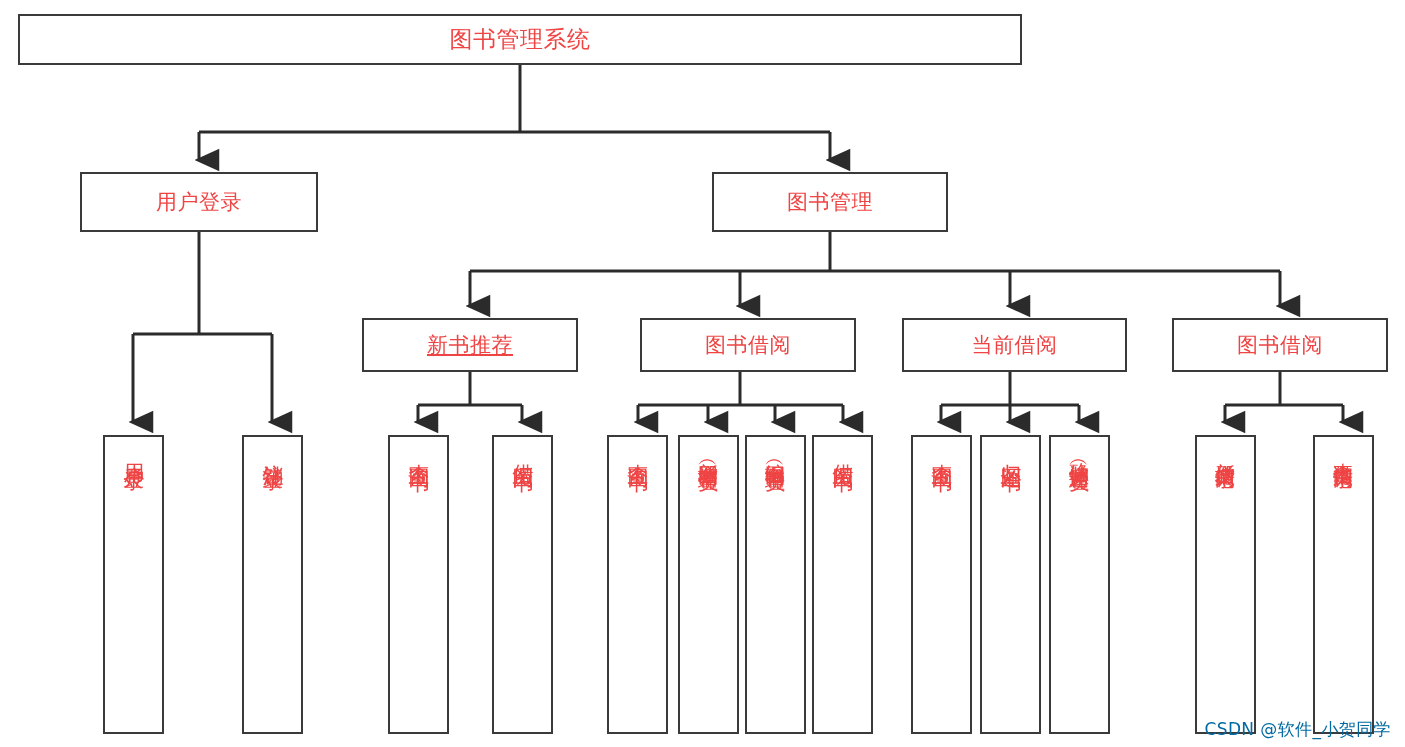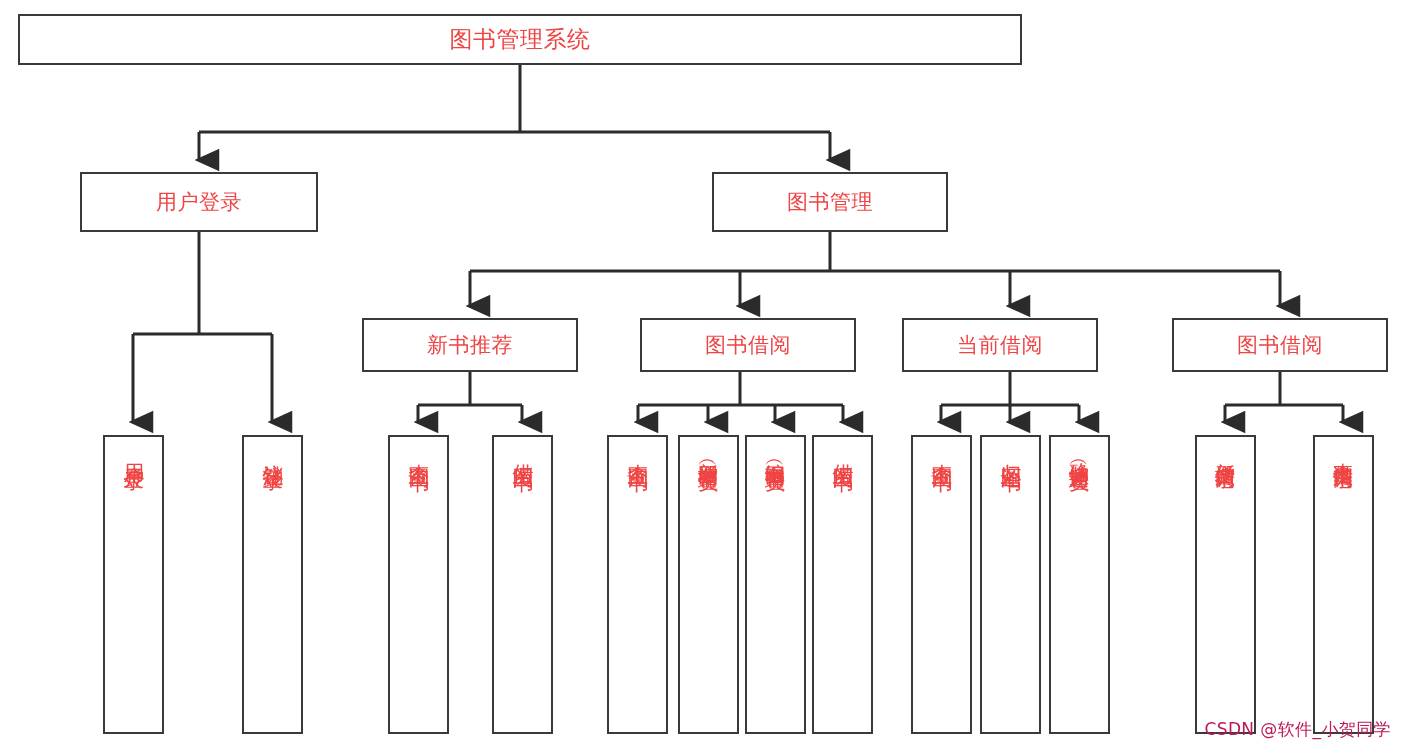--- a/index.html
+++ b/index.html
@@ -60,21 +60,21 @@
   }
   .node.leaf.tall-text .node-label {
     letter-spacing: 1.5px;
     font-size: 20px;
   }
   .watermark {
     position: absolute;
     right: 14px;
     bottom: 6px;
     font-size: 17px;
-    color: #be185d;
+    color: #0369a1;
     letter-spacing: 0.4px;
     white-space: nowrap;
   }
 </style>
 </head>
 <body>
 
 <div id="canvas">
 
   <svg class="links" viewBox="0 0 1405 747">
@@ -133,27 +133,27 @@
     <span class="node-label">图书管理系统</span>
   </div>
 
   <div class="node lvl2" style="left:80px; top:172px; width:238px; height:60px;">
     <span class="node-label">用户登录</span>
   </div>
   <div class="node lvl2" style="left:712px; top:172px; width:236px; height:60px;">
     <span class="node-label">图书管理</span>
   </div>
 
-  <div class="node lvl3" style="left:362px; top:318px; width:216px; height:54px;">
+  <div class="node lvl3" style="left:362px; top:318px; width:216px; height:54px;text-decoration:underline;">
     <span class="node-label">新书推荐</span>
   </div>
   <div class="node lvl3" style="left:640px; top:318px; width:216px; height:54px;">
     <span class="node-label">图书借阅</span>
   </div>
-  <div class="node lvl3" style="left:902px; top:318px; width:196px; height:54px;">
+  <div class="node lvl3" style="left:902px; top:318px; width:225px; height:54px;">
     <span class="node-label">当前借阅</span>
   </div>
   <div class="node lvl3" style="left:1172px; top:318px; width:216px; height:54px;">
     <span class="node-label">图书借阅</span>
   </div>
 
   <div class="node leaf" style="left:103px; top:435px; width:61px; height:299px;">
     <span class="node-label">用户登录</span>
   </div>
   <div class="node leaf" style="left:242px; top:435px; width:61px; height:299px;">

